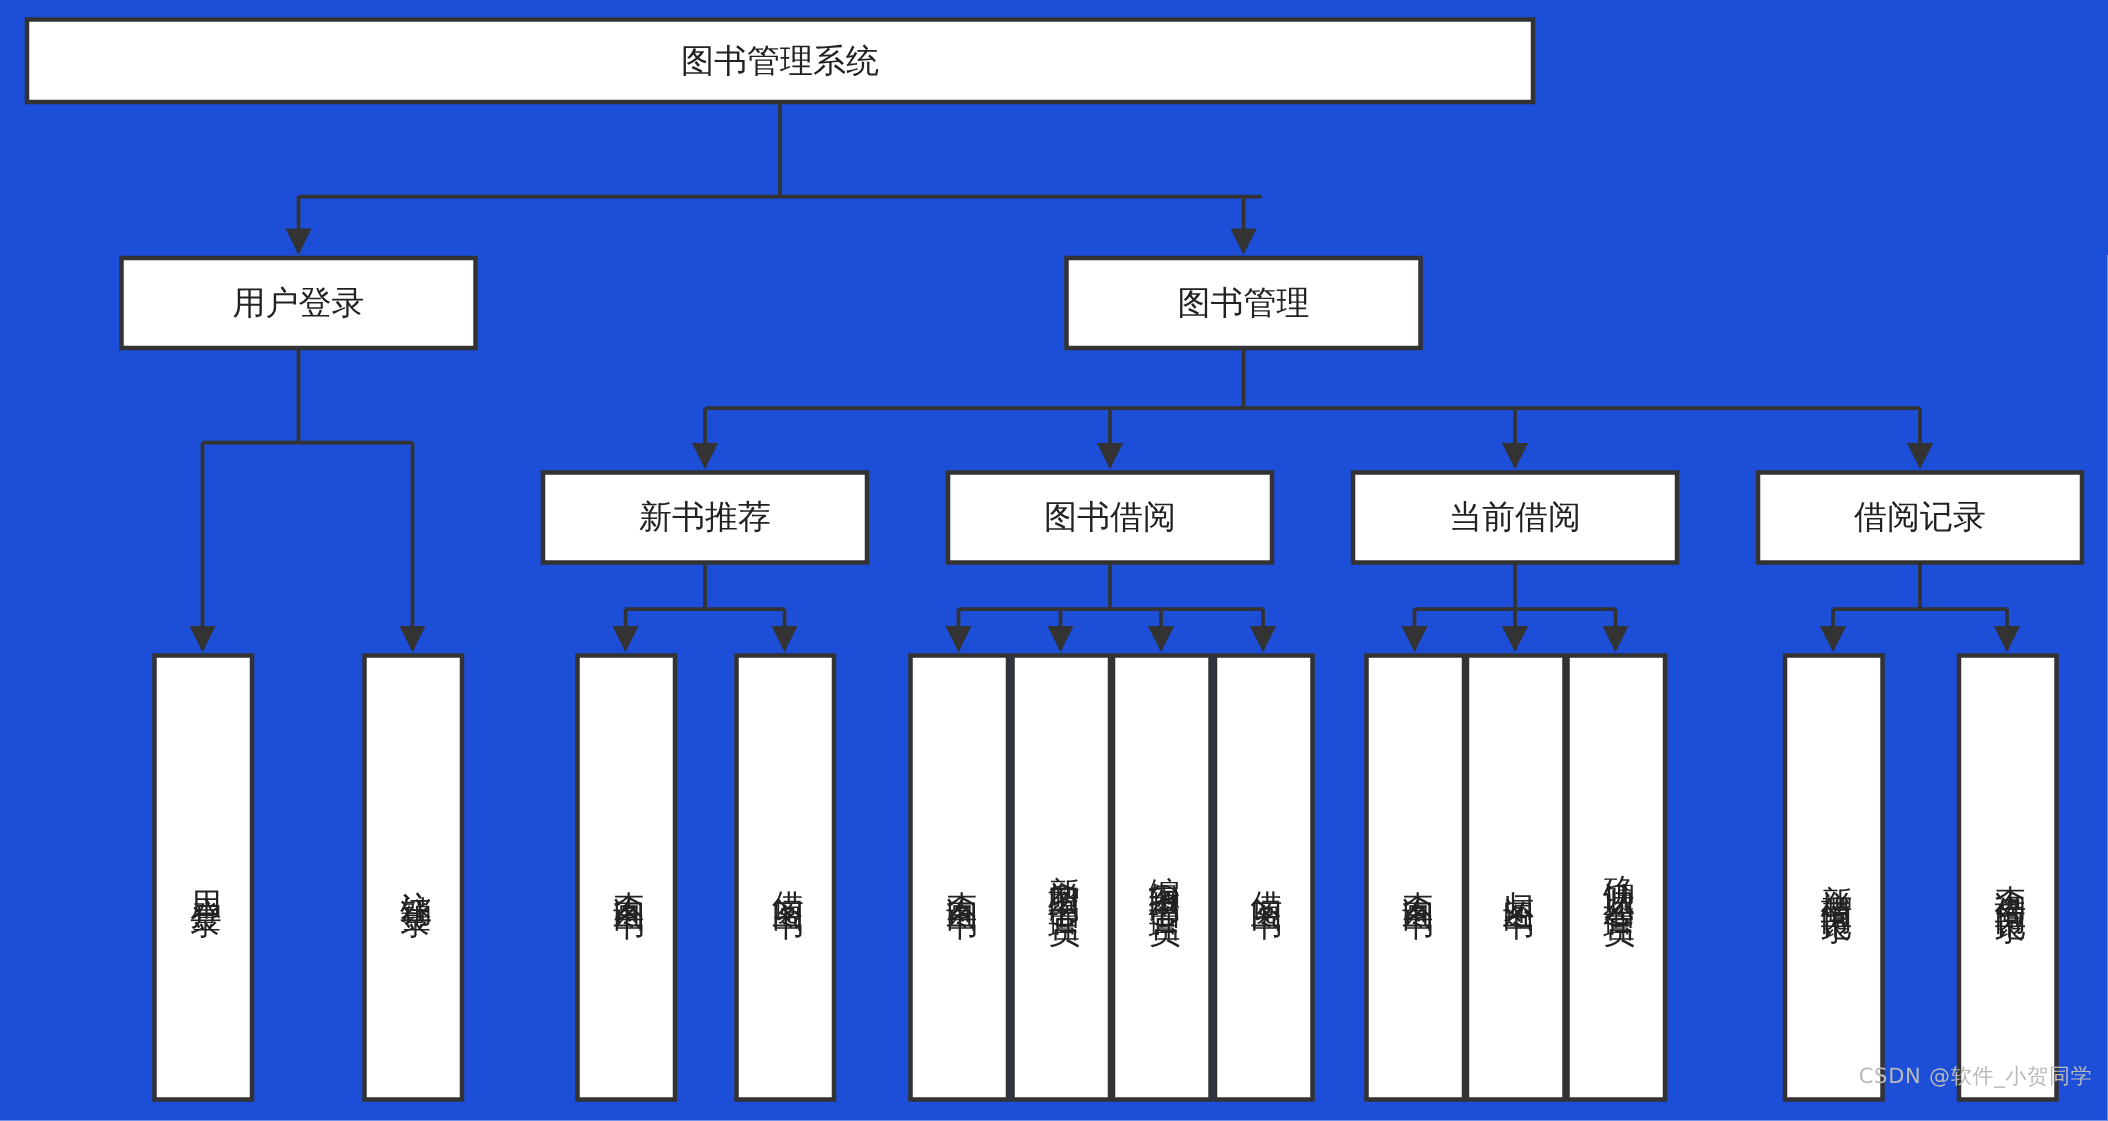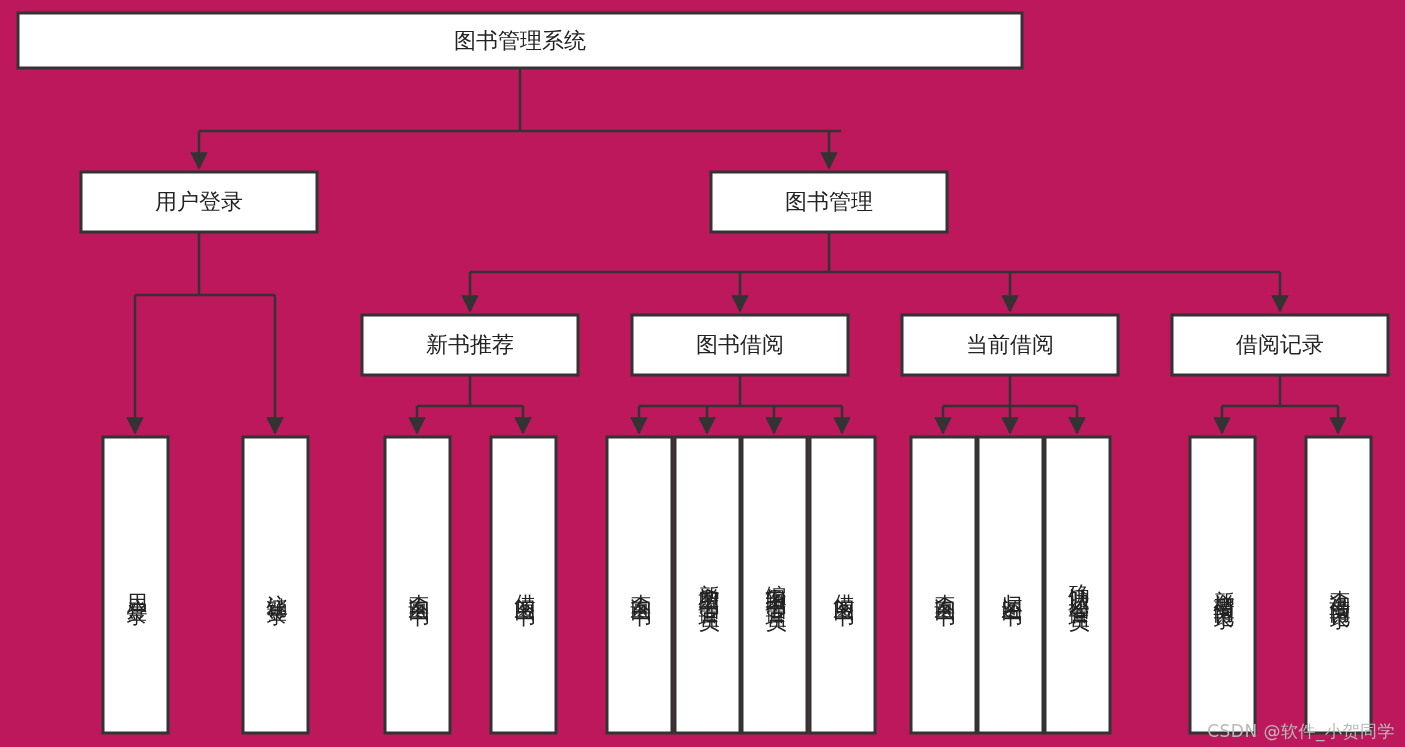--- a/index.html
+++ b/index.html
@@ -1,31 +1,31 @@
 <!DOCTYPE html>
 <html><head>
 <meta charset="utf-8">
 <style>
   html,body{margin:0;padding:0;background:#ffffff;}
   body{width:1405px;height:747px;overflow:hidden;
        font-family:"DejaVu Sans","Liberation Sans",sans-serif;}
-  #stage{position:relative;width:1405px;height:747px;background:#be185d;}
+  #stage{position:relative;width:1405px;height:747px;background:#1d4ed8;}
   svg{position:absolute;left:0;top:0;}
   .node-rect{fill:#ffffff;stroke:#333333;stroke-width:3;}
   .node-label{font-family:"DejaVu Sans","Liberation Sans",sans-serif;
               fill:#222222;font-size:22px;text-anchor:middle;
               dominant-baseline:middle;}
   .node-label-v{font-family:"DejaVu Sans","Liberation Sans",sans-serif;
               fill:#222222;font-size:21px;text-anchor:middle;
               writing-mode:vertical-rl;letter-spacing:4px;
               dominant-baseline:middle;}
   .edge{stroke:#333333;stroke-width:2.5;fill:none;}
-  .watermark{position:absolute;right:10px;bottom:4px;
+  .watermark{position:absolute;right:10px;bottom:20px;
              font-family:"DejaVu Sans","Liberation Sans",sans-serif;
-             font-size:17px;color:#b9b9b9;white-space:nowrap;
+             font-size:14px;color:#b9b9b9;white-space:nowrap;
              letter-spacing:0.5px;margin-left:48px;}
 </style>
 </head>
 <body>
 
 <div id="stage">
 
   <svg width="1405" height="747">
     <defs>
       <marker id="arrow" viewBox="0 0 10 10" refX="9" refY="5" markerWidth="7" markerHeight="7" orient="auto-start-reverse">

